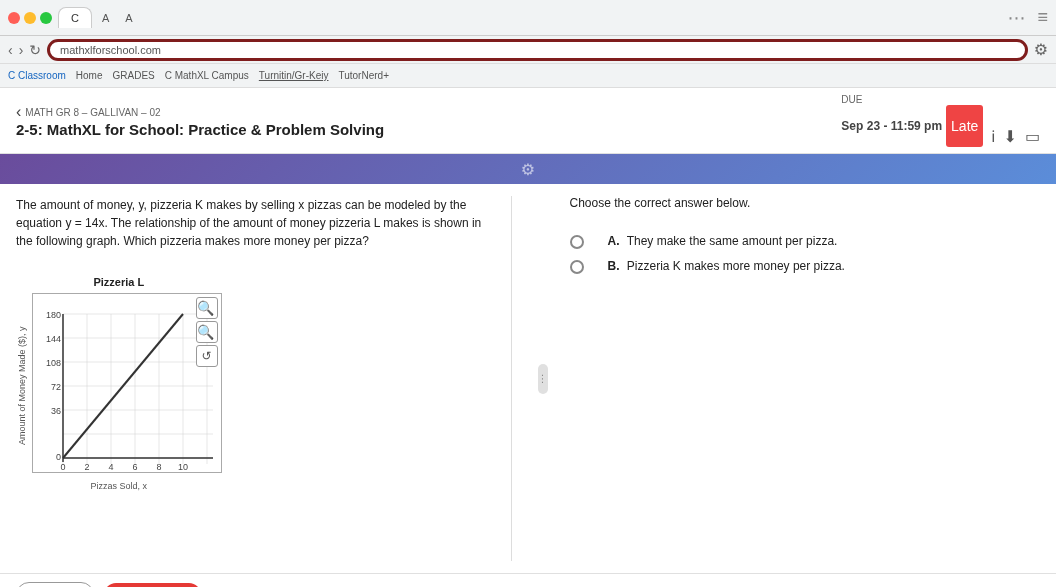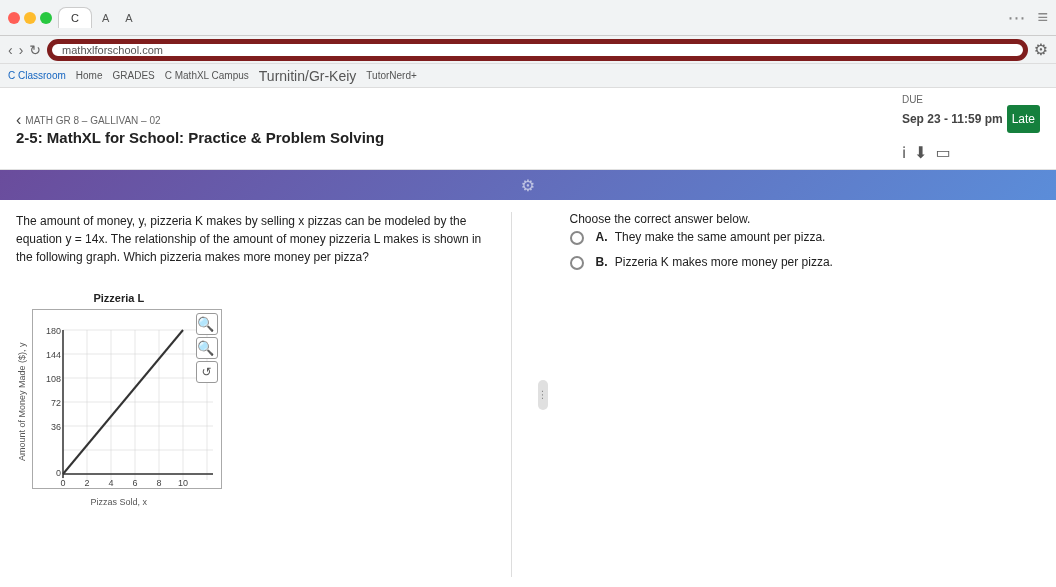--- a/index.html
+++ b/index.html
@@ -54,21 +54,21 @@
       display: flex;
       align-items: center;
       padding: 0 8px;
       gap: 6px;
       border-bottom: 1px solid #ddd;
     }
     .address-bar {
       flex: 1;
       height: 22px;
       background: #fff;
-      border: 5px solid #7f1d1d;
+      border: 3px solid #7f1d1d;
       border-radius: 11px;
       padding: 0 10px;
       font-size: 11px;
       color: #555;
       display: flex;
       align-items: center;
     }
 
     
     .bookmarks-row {
@@ -118,39 +118,38 @@
       align-items: center;
       gap: 4px;
     }
     .page-title {
       font-size: 15px;
       font-weight: bold;
       color: #222;
     }
     .header-right {
       display: flex;
-      align-items: flex-start;
+      align-items: flex-end;
       gap: 8px;
       font-size: 11px;
       color: #444;
-      flex-direction: column;
     }
     .due-label {
       font-size: 10px;
       color: #666;
     }
     .due-date {
       font-size: 12px;
       font-weight: bold;
     }
     .late-badge {
-      background: #15803d;
+      background: #ef4444;
       color: #fff;
-      font-size: 12px;
-      padding: 7px 5px;
+      font-size: 14px;
+      padding: 13px 5px;
       border-radius: 3px;
     }
     .header-icons {
       display: flex;
       gap: 8px;
       align-items: center;
     }
     .icon-btn {
       cursor: pointer;
       color: #555;
@@ -201,28 +200,28 @@
       font-size: 14px;
       color: #555;
     }
 
     .question-right {
       flex: 1;
       font-size: 12px;
       color: #222;
     }
     .answer-prompt {
-      margin-bottom: 4px;
+      margin-bottom: 24px;
       font-size: 12px;
       font-weight: 500;
     }
     .radio-option {
       display: flex;
       align-items: flex-start;
-      gap: 12px;
+      gap: 24px;
       margin-bottom: 10px;
       cursor: pointer;
     }
     .radio-circle {
       width: 14px; height: 14px;
       border: 2px solid #888;
       border-radius: 50%;
       flex-shrink: 0;
       margin-top: 1px;
     }
@@ -320,21 +319,21 @@
   <div class="bookmark-item">
     <span style="font-size:10px;color:#555;">Home</span>
   </div>
   <div class="bookmark-item">
     <span style="font-size:10px;color:#555;">GRADES</span>
   </div>
   <div class="bookmark-item">
     <span style="font-size:10px;color:#555;">C MathXL Campus</span>
   </div>
   <div class="bookmark-item">
-    <span style="font-size:14px;color:#555;">Turnitin/Gr-Keiy</span>
+    <span style="font-size:10px;color:#555;text-decoration:underline;">Turnitin/Gr-Keiy</span>
   </div>
   <div class="bookmark-item">
     <span style="font-size:10px;color:#555;">TutorNerd+</span>
   </div>
 </div>
 
 <div class="main-content">
 
   <div class="app-header">
     <div class="header-left">

